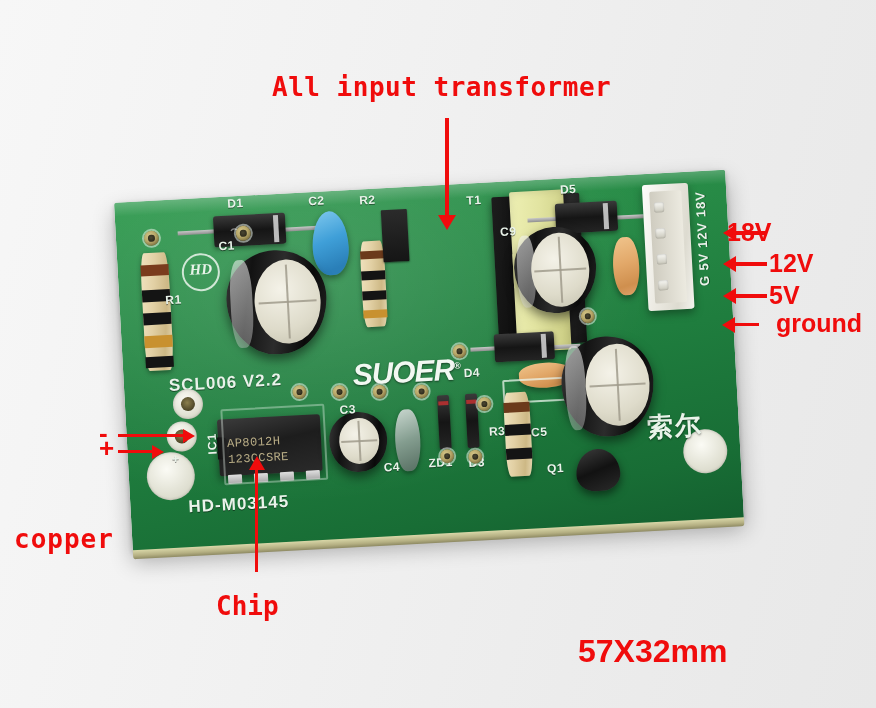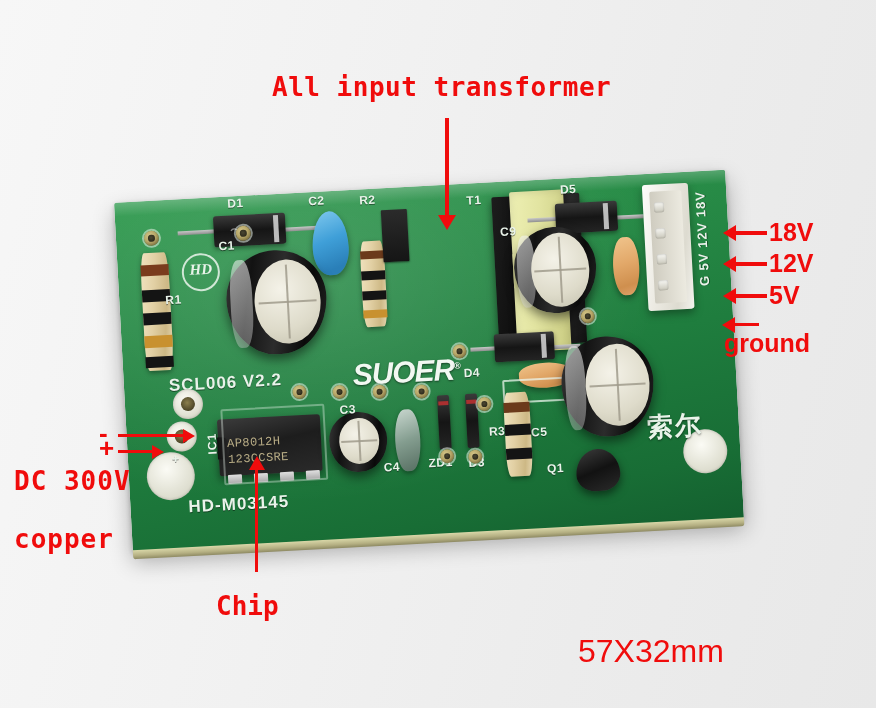--- a/index.html
+++ b/index.html
@@ -144,21 +144,21 @@
   .vlabel{position:absolute;writing-mode:vertical-rl;transform:rotate(180deg);
     color:#e9f3ea;font-size:12px;font-weight:700;letter-spacing:1px;text-shadow:0 1px 0 rgba(0,0,0,.4);}
 
   
   .ann{position:absolute;color:#f00c0c;white-space:nowrap;user-select:none;}
   .ann.mono{font-family:"DejaVu Sans Mono","Liberation Mono",monospace;font-weight:700;}
   .title-ann{left:272px;top:72px;font-size:26px;letter-spacing:.5px;}
   .chip-ann{left:216px;top:591px;font-size:26px;text-align:center;}
   .dc-ann{left:14px;top:466px;font-size:26px;letter-spacing:1px;}
   .input-ann{left:14px;top:524px;font-size:26px;letter-spacing:1px;}
-  .dim-ann{left:578px;top:633px;font-size:32px;font-weight:400;font-family:"Liberation Sans",sans-serif;text-align:right;}
+  .dim-ann{left:578px;top:633px;font-size:32px;font-weight:700;font-family:"Liberation Sans",sans-serif;text-align:right;}
   .v-ann{font-size:25px;font-weight:700;font-family:"Liberation Sans",sans-serif;}
   .gnd-ann{font-size:25px;font-weight:700;font-family:"Liberation Sans",sans-serif;}
 
   .aline{position:absolute;background:#f00c0c;}
   .arrowhead{position:absolute;width:0;height:0;}
   .ah-down{border-left:9px solid transparent;border-right:9px solid transparent;border-top:15px solid #f00c0c;}
   .ah-left{border-top:8px solid transparent;border-bottom:8px solid transparent;border-right:13px solid #f00c0c;}
   .ah-right{border-top:7px solid transparent;border-bottom:7px solid transparent;border-left:12px solid #f00c0c;}
 
   .pm{position:absolute;color:#f00c0c;font-size:26px;font-weight:700;font-family:"Liberation Sans",sans-serif;}
@@ -352,43 +352,42 @@
 
     <div class="silk outline" style="left:95px;top:212px;width:100px;height:72px;border-radius:2px;opacity:.5;"></div>
   </div>
 
   <div class="ann mono title-ann">All input transformer</div>
   <div class="aline" style="left:445px;top:118px;width:4px;height:107px;"></div>
   <div class="arrowhead ah-down" style="left:438px;top:215px;"></div>
 
   <div class="aline" style="left:733px;top:231px;width:34px;height:4px;"></div>
   <div class="arrowhead ah-left" style="left:723px;top:225px;"></div>
-  <div class="ann v-ann" style="left:769px;top:218px;">18V</div>
+  <div class="ann v-ann" style="left:727px;top:218px;">18V</div>
 
   <div class="aline" style="left:733px;top:262px;width:34px;height:4px;"></div>
   <div class="arrowhead ah-left" style="left:723px;top:256px;"></div>
   <div class="ann v-ann" style="left:769px;top:249px;">12V</div>
 
   <div class="aline" style="left:733px;top:294px;width:34px;height:4px;"></div>
   <div class="arrowhead ah-left" style="left:723px;top:288px;"></div>
   <div class="ann v-ann" style="left:769px;top:281px;">5V</div>
 
   <div class="aline" style="left:731px;top:323px;width:28px;height:3px;"></div>
   <div class="arrowhead ah-left" style="left:722px;top:317px;"></div>
-  <div class="ann gnd-ann" style="left:724px;top:309px;margin-top:20px;">ground</div>
+  <div class="ann gnd-ann" style="left:776px;top:309px;">ground</div>
 
   <div class="pm" style="left:99px;top:418px;">-</div>
   <div class="aline" style="left:118px;top:434px;width:72px;height:3px;"></div>
   <div class="arrowhead ah-right" style="left:183px;top:429px;"></div>
 
   <div class="pm" style="left:99px;top:433px;">+</div>
   <div class="aline" style="left:118px;top:450px;width:42px;height:3px;"></div>
   <div class="arrowhead ah-right" style="left:152px;top:445px;"></div>
 
-  <div class="ann mono dc-ann">DC 300V</div>
   <div class="ann mono input-ann">copper</div>
 
   <div class="aline" style="left:255px;top:462px;width:3px;height:110px;"></div>
   <div class="arrowhead" style="left:249px;top:456px;border-left:8px solid transparent;border-right:8px solid transparent;border-bottom:14px solid #f00c0c;"></div>
   <div class="ann mono chip-ann">Chip</div>
 
   <div class="ann dim-ann">57X32mm</div>
 
 </div>
 

